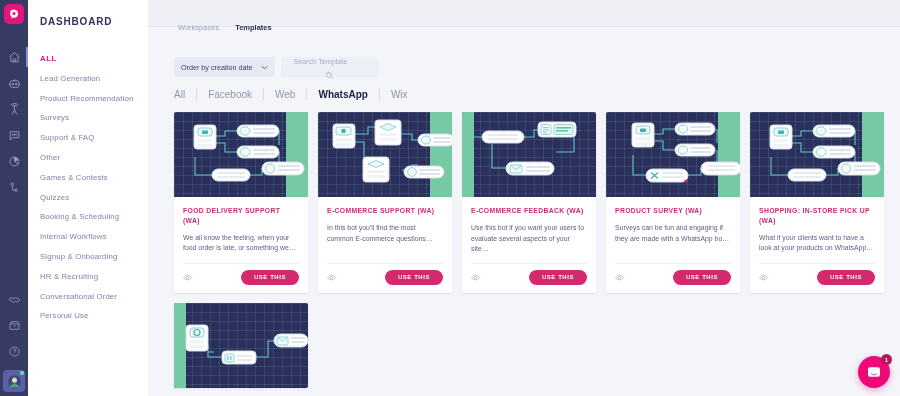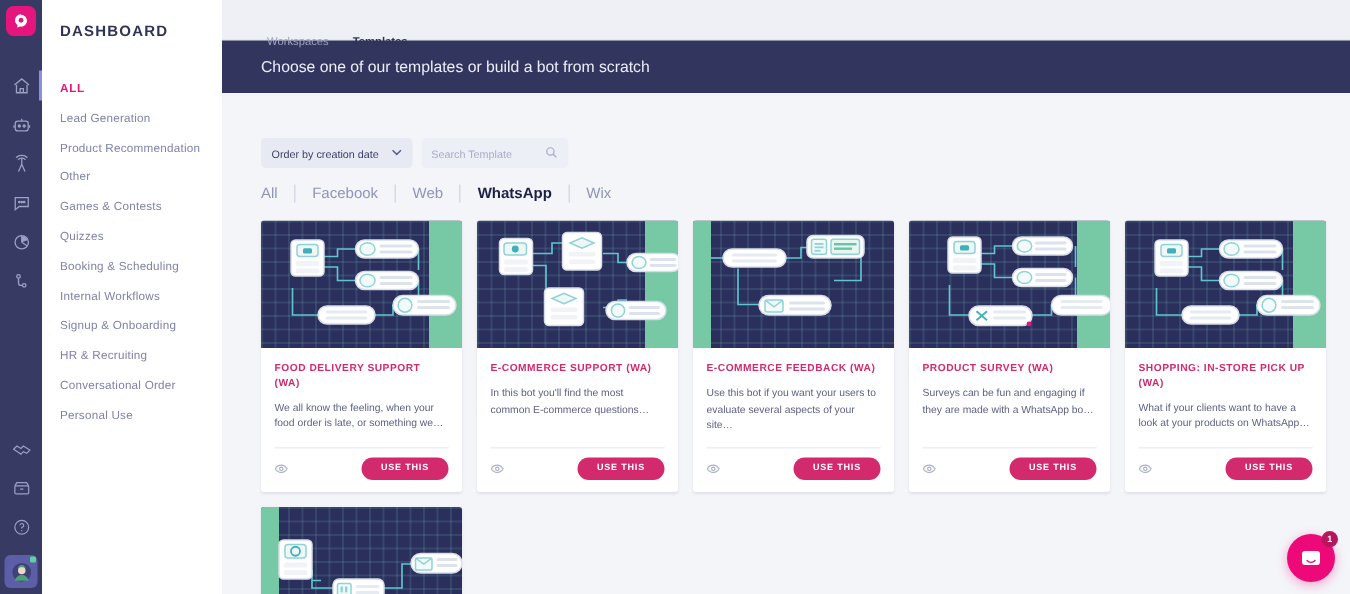--- a/index.html
+++ b/index.html
@@ -69,21 +69,21 @@
 
   .controls { display: flex; align-items: center; padding: 30px 26px 0 26px; }
   .order-select {
     background: #e7eaf3; border-radius: 3px; height: 20px; display: flex; align-items: center;
     padding: 0 7px; gap: 8px; cursor: pointer;
   }
   .order-select span { font-size: 7.2px; color: #3a3f66; }
   .order-select .chev { color: #5a6090; font-size: 7px; }
   .search-box {
     background: #eceff6; border-radius: 3px; height: 20px; width: 98px; margin-left: 6px;
-    display: flex; align-items: center; padding: 0 7px; justify-content: space-between;
+    display: flex; align-items: center; padding: 0 7px; justify-content: space-between; flex-direction: column;
   }
   .search-box input {
     border: none; background: transparent; outline: none; font-size: 7.2px; color: #6a7093;
     font-family: "Liberation Sans", sans-serif; width: 72px;
   }
   .search-box input::placeholder { color: #a8adc7; }
   .spacer { flex: 1; }
   .scratch-btn {
     background: #d32a6e; color: #fff; font-size: 7.2px; font-weight: bold; letter-spacing: .6px;
     border: none; border-radius: 3px; height: 22px; padding: 0 16px; cursor: pointer;
@@ -237,41 +237,40 @@
           </svg>
       </div>
     </div>
   </div>
 
   <div class="sidebar">
     <div class="dash-title">DASHBOARD</div>
     <div class="cat active">ALL</div>
     <div class="cat">Lead Generation</div>
     <div class="cat">Product Recommendation</div>
+    <div class="cat">Surveys</div>
+    <div class="cat">Support &amp; FAQ</div>
     <div class="cat">Other</div>
     <div class="cat">Games &amp; Contests</div>
     <div class="cat">Quizzes</div>
     <div class="cat">Booking &amp; Scheduling</div>
     <div class="cat">Internal Workflows</div>
     <div class="cat">Signup &amp; Onboarding</div>
     <div class="cat">HR &amp; Recruiting</div>
     <div class="cat">Conversational Order</div>
     <div class="cat">Personal Use</div>
   </div>
 
   <div class="main">
 
     <div class="topbar">
       <div class="tab">Workspaces</div>
       <div class="tab active">Templates</div>
     </div>
 
-    <div class="banner">
-      <div class="banner-txt">Choose one of our templates or build a bot from scratch</div>
-    </div>
 
     <div class="controls">
       <div class="order-select">
         <span>Order by creation date</span>
         <span class="chev">
           <svg width="7" height="5" viewBox="0 0 10 6" fill="none" stroke="currentColor" stroke-width="1.4">
               <path d="M1 1l4 4 4-4"></path>
             </svg>
         </span>
       </div>

